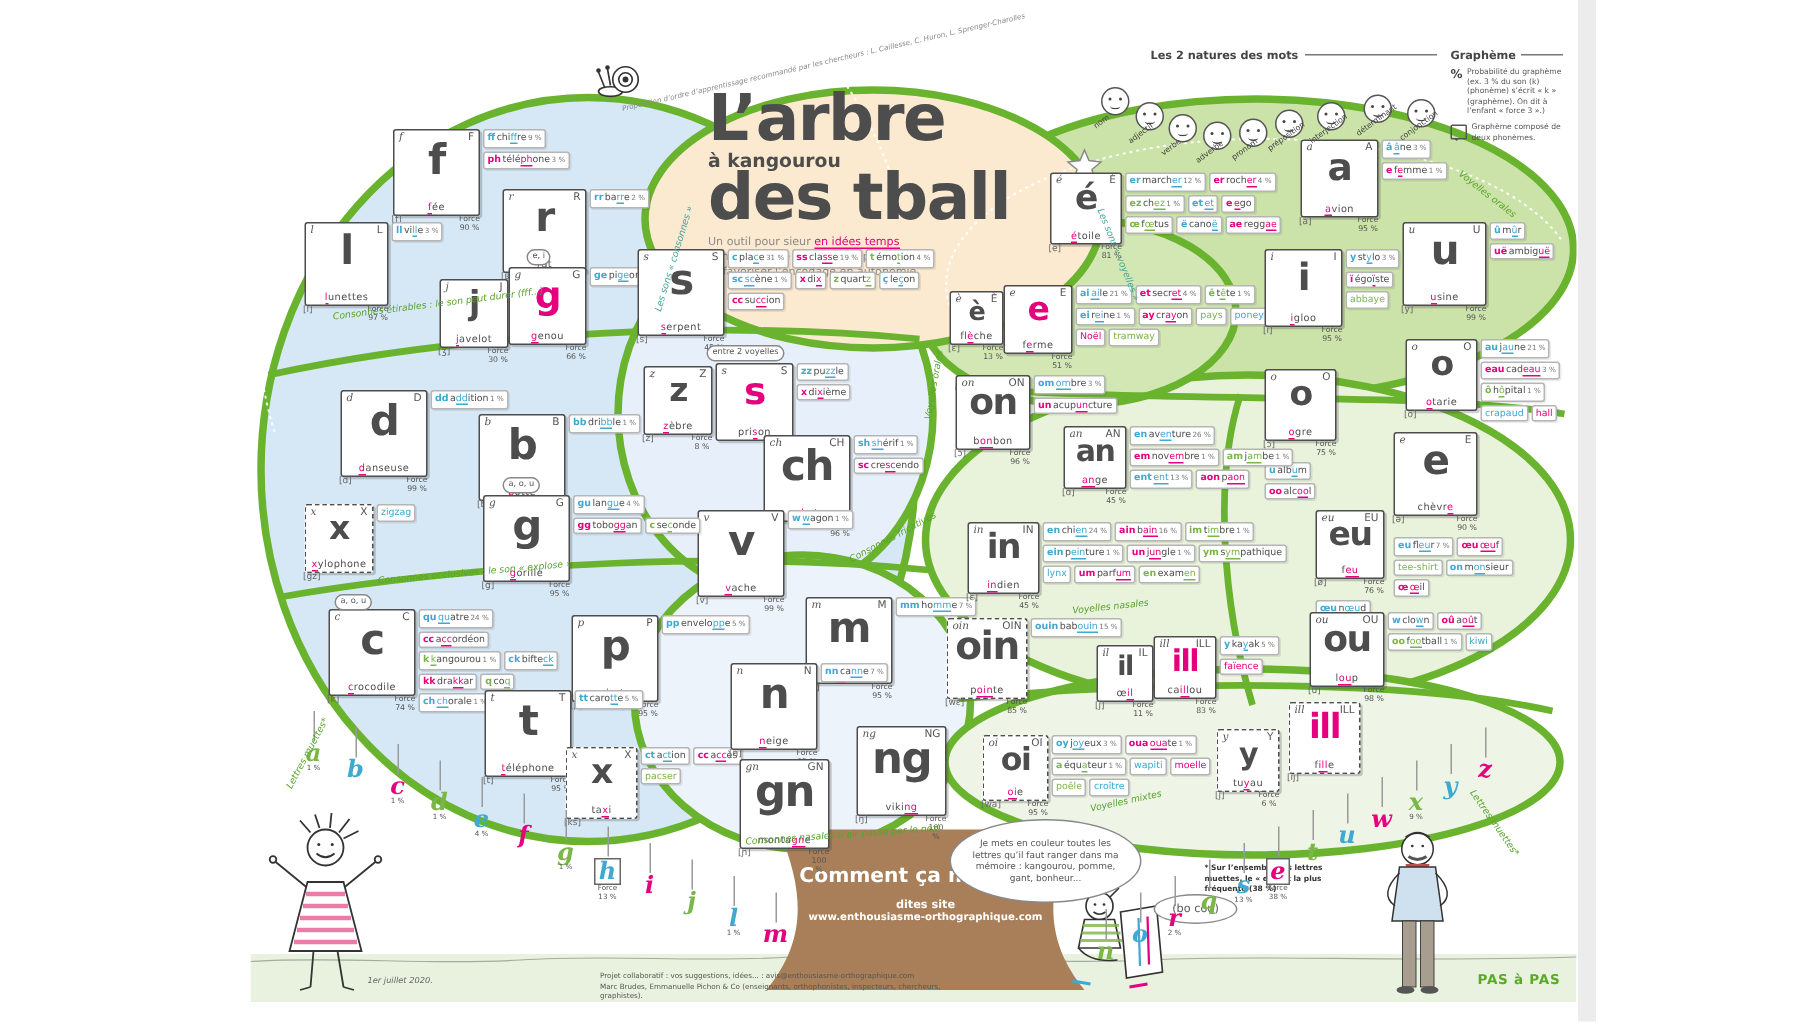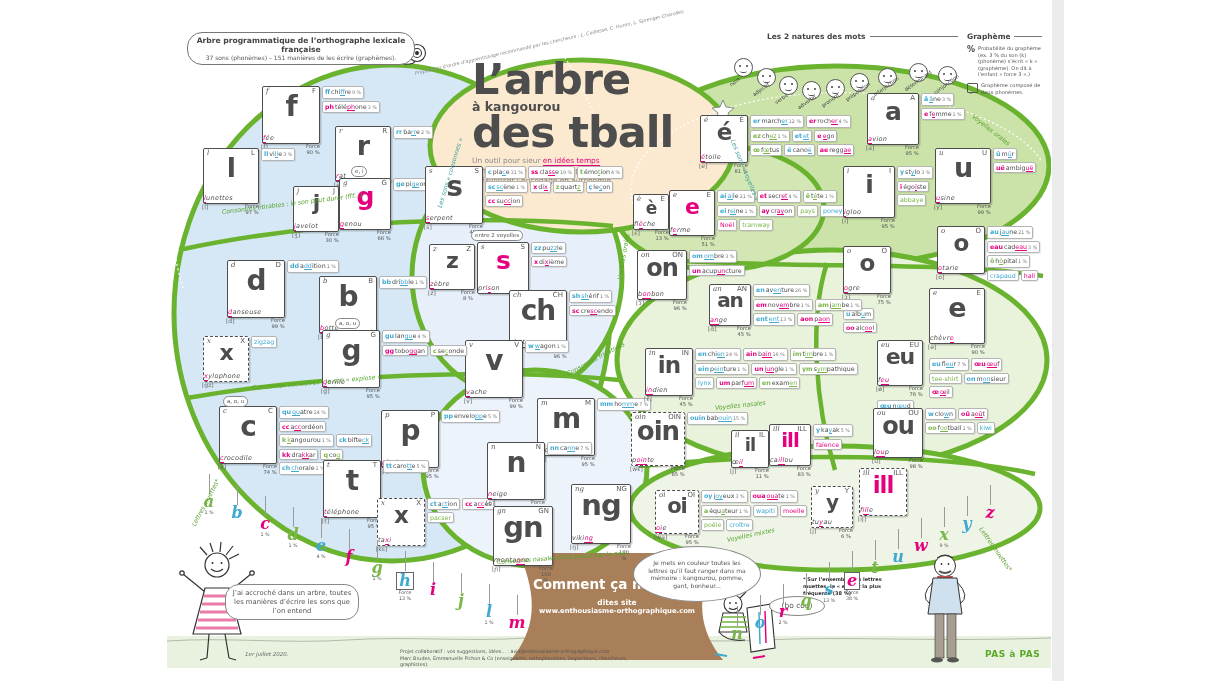--- a/index.html
+++ b/index.html
@@ -8,21 +8,21 @@
   #scene{position:absolute;left:0;top:0;}
   #edge-strip{position:absolute;left:1052px;top:0;width:12px;height:681px;background:#ececec;}
   .abs{position:absolute;}
   
   .cardG{position:absolute;}
   .card{position:relative;background:#fff;border:1.5px solid #4d4d4d;border-radius:2px;box-shadow:1.5px 1.5px 0 rgba(60,60,60,.25);}
   .card.dash{border-style:dashed;}
   .cl{position:absolute;top:1px;left:3px;font-size:7px;font-style:italic;font-family:"DejaVu Serif",serif;color:#555;line-height:1;}
   .cr{position:absolute;top:1px;right:3px;font-size:7px;color:#555;line-height:1;}
   .big{text-align:center;font-weight:bold;line-height:1.12;margin-top:4px;letter-spacing:-1px;}
-  .ex{position:absolute;bottom:2px;width:100%;font-size:6.5px;color:#4d4d4d;letter-spacing:.3px;line-height:1;font-style:italic;}
+  .ex{position:absolute;bottom:2px;width:100%;text-align:center;font-size:6.5px;color:#4d4d4d;letter-spacing:.3px;line-height:1;}
   .ipa{position:absolute;left:-1px;font-size:6px;color:#666;line-height:1;}
   .force{position:absolute;font-size:5.2px;color:#555;text-align:center;line-height:1.2;}
   .alts{position:absolute;display:flex;flex-wrap:wrap;gap:2px;align-content:flex-start;}
   .chip{background:#fff;border:1px solid #b5b5b5;border-radius:2px;padding:0 2px;font-size:6.3px;line-height:9.5px;color:#4d4d4d;white-space:nowrap;box-shadow:1px 1px 0 rgba(0,0,0,.08);}
   .chip b{font-size:6.3px;margin-right:1px;}
   .pct{font-size:4.8px;color:#777;margin-left:1px;}
   
   .hang{position:absolute;text-align:center;width:24px;}
   .str{width:0;border-left:0.8px solid #9a9a9a;height:20px;margin:0 auto;}
   .hl{font-family:"DejaVu Serif",serif;font-style:italic;font-weight:bold;font-size:16px;line-height:1;}
@@ -177,24 +177,20 @@
       <path d="M776,577 L773,598 L782,598 L780,577 Z" fill="#c0504d" stroke="none"></path>
       <path d="M766,570 L790,570 L795,606 L761,606 Z" fill="#cfe0ee"></path>
       <path d="M766,574 Q752,588 763,596 M790,574 Q804,588 793,596"></path>
       <rect x="768" y="606" width="9" height="44" fill="#a79e90" stroke-width="0.6"></rect>
       <rect x="780" y="606" width="9" height="44" fill="#a79e90" stroke-width="0.6"></rect>
       <ellipse cx="770" cy="652" rx="6" ry="2.5" fill="#555" stroke="none"></ellipse>
       <ellipse cx="786" cy="652" rx="6" ry="2.5" fill="#555" stroke="none"></ellipse>
     </g>
   </svg>
 
-  <div id="header-bubble" class="abs">
-    <div class="l1">Arbre programmatique de l’orthographe lexicale française</div>
-    <div class="l2">37 sons (phonèmes) – 151 manières de les écrire (graphèmes).</div>
-  </div>
 
   <div id="natures-title" class="abs"><span>Les 2 natures des mots</span><i></i></div>
   <div id="natures"></div>
 
   <div id="legend" class="abs">
     <div class="lt"><span>Graphème</span><i></i></div>
     <div class="item">
       <span class="pc">%</span>
       <span class="itext">Probabilité du graphème (ex. 3 % du son (k) (phonème) s’écrit « k » (graphème). On dit à l’enfant « force 3 ».)</span>
     </div>
@@ -214,21 +210,20 @@
       <span>et favoriser l’encodage en autonomie.</span>
     </div>
   </div>
 
   <div id="trunk-text" class="abs">
     <div class="tt1">Comment ça marche ?</div>
     <div class="tt2">dites site</div>
     <div class="tt3">www.enthousiasme-orthographique.com</div>
   </div>
 
-  <div id="girl-bubble" class="abs">J’ai accroché dans un arbre, toutes les manières d’écrire les sons que l’on entend</div>
   <div id="memory-bubble" class="abs">Je mets en couleur toutes les lettres qu’il faut ranger dans ma mémoire : kangourou, pomme, gant, bonheur...</div>
   <div id="bocou-bubble" class="abs">(bo cou)</div>
   <div id="footnote" class="abs">* Sur l’ensemble des lettres muettes, le « e » est la plus fréquente (38 %)</div>
 
   <div id="footer-date" class="abs">1er juillet 2020.</div>
   <div id="credits" class="abs">
     <span>Projet collaboratif : vos suggestions, idées... : avis@enthousiasme-orthographique.com</span><br>
     <span>Marc Brudes, Emmanuelle Pichon &amp; Co (enseignants, orthophonistes, inspecteurs, chercheurs, graphistes).</span>
   </div>
   <div id="logo" class="abs">PAS à PAS</div>

